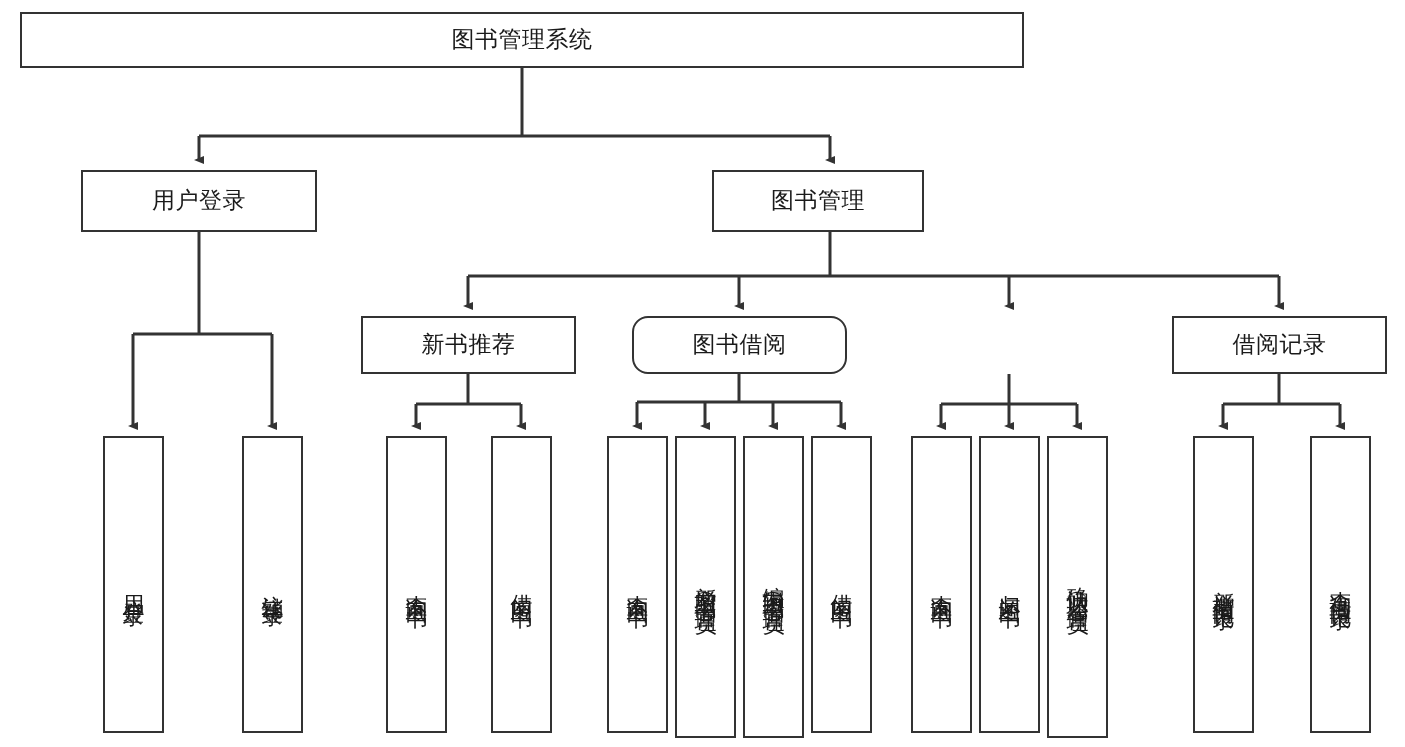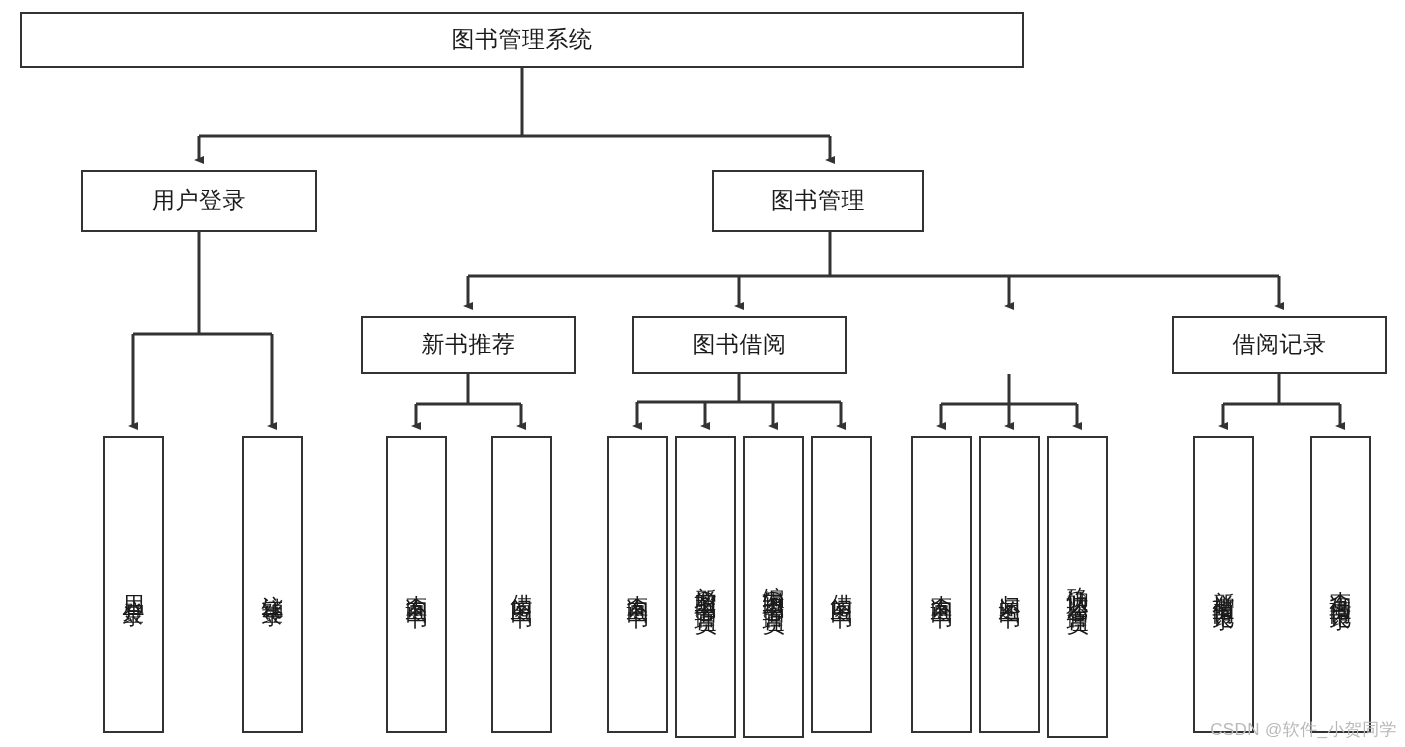--- a/index.html
+++ b/index.html
@@ -129,21 +129,21 @@
   </div>
 
   <div class="node horiz" style="left:712px; top:170px; width:212px; height:62px;">
     <span class="label">图书管理</span>
   </div>
 
   <div class="node horiz" style="left:361px; top:316px; width:215px; height:58px;">
     <span class="label">新书推荐</span>
   </div>
 
-  <div class="node horiz" style="left:632px; top:316px; width:215px; height:58px;">
+  <div class="node horiz" style="left:632px; top:316px; width:215px; height:58px;border-radius:16px;">
     <span class="label">图书借阅</span>
   </div>
 
 
   <div class="node horiz" style="left:1172px; top:316px; width:215px; height:58px;align-items:center;">
     <span class="label">借阅记录</span>
   </div>
 
   <div class="node vert" style="left:103px; top:436px; width:61px; height:297px;">
     <span class="label">用户登录</span>
@@ -190,15 +190,14 @@
   </div>
 
   <div class="node vert" style="left:1193px; top:436px; width:61px; height:297px;">
     <span class="label">新增借阅记录</span>
   </div>
 
   <div class="node vert" style="left:1310px; top:436px; width:61px; height:297px;">
     <span class="label">查询借阅记录</span>
   </div>
 
-  <div id="watermark">CSDN @软件_小贺同学</div>
 
 </div>
 
 </body></html>

